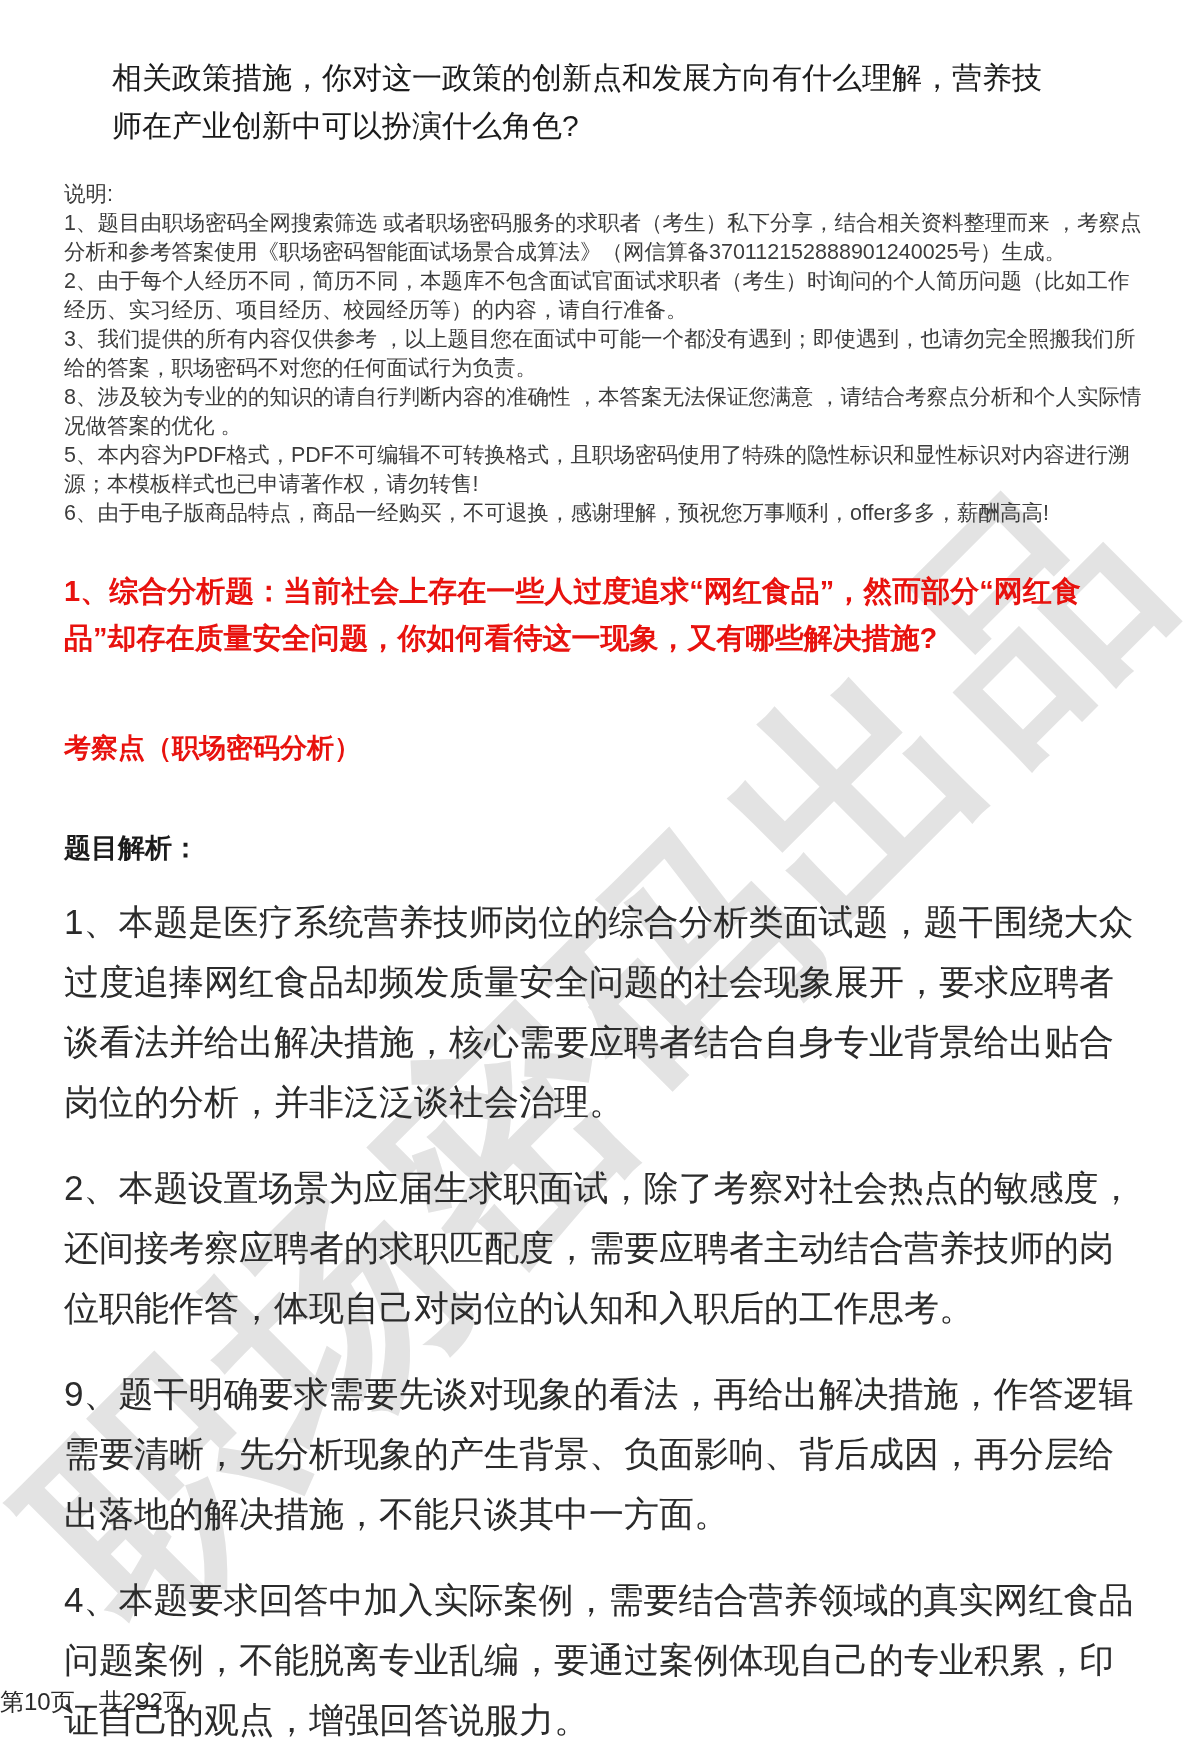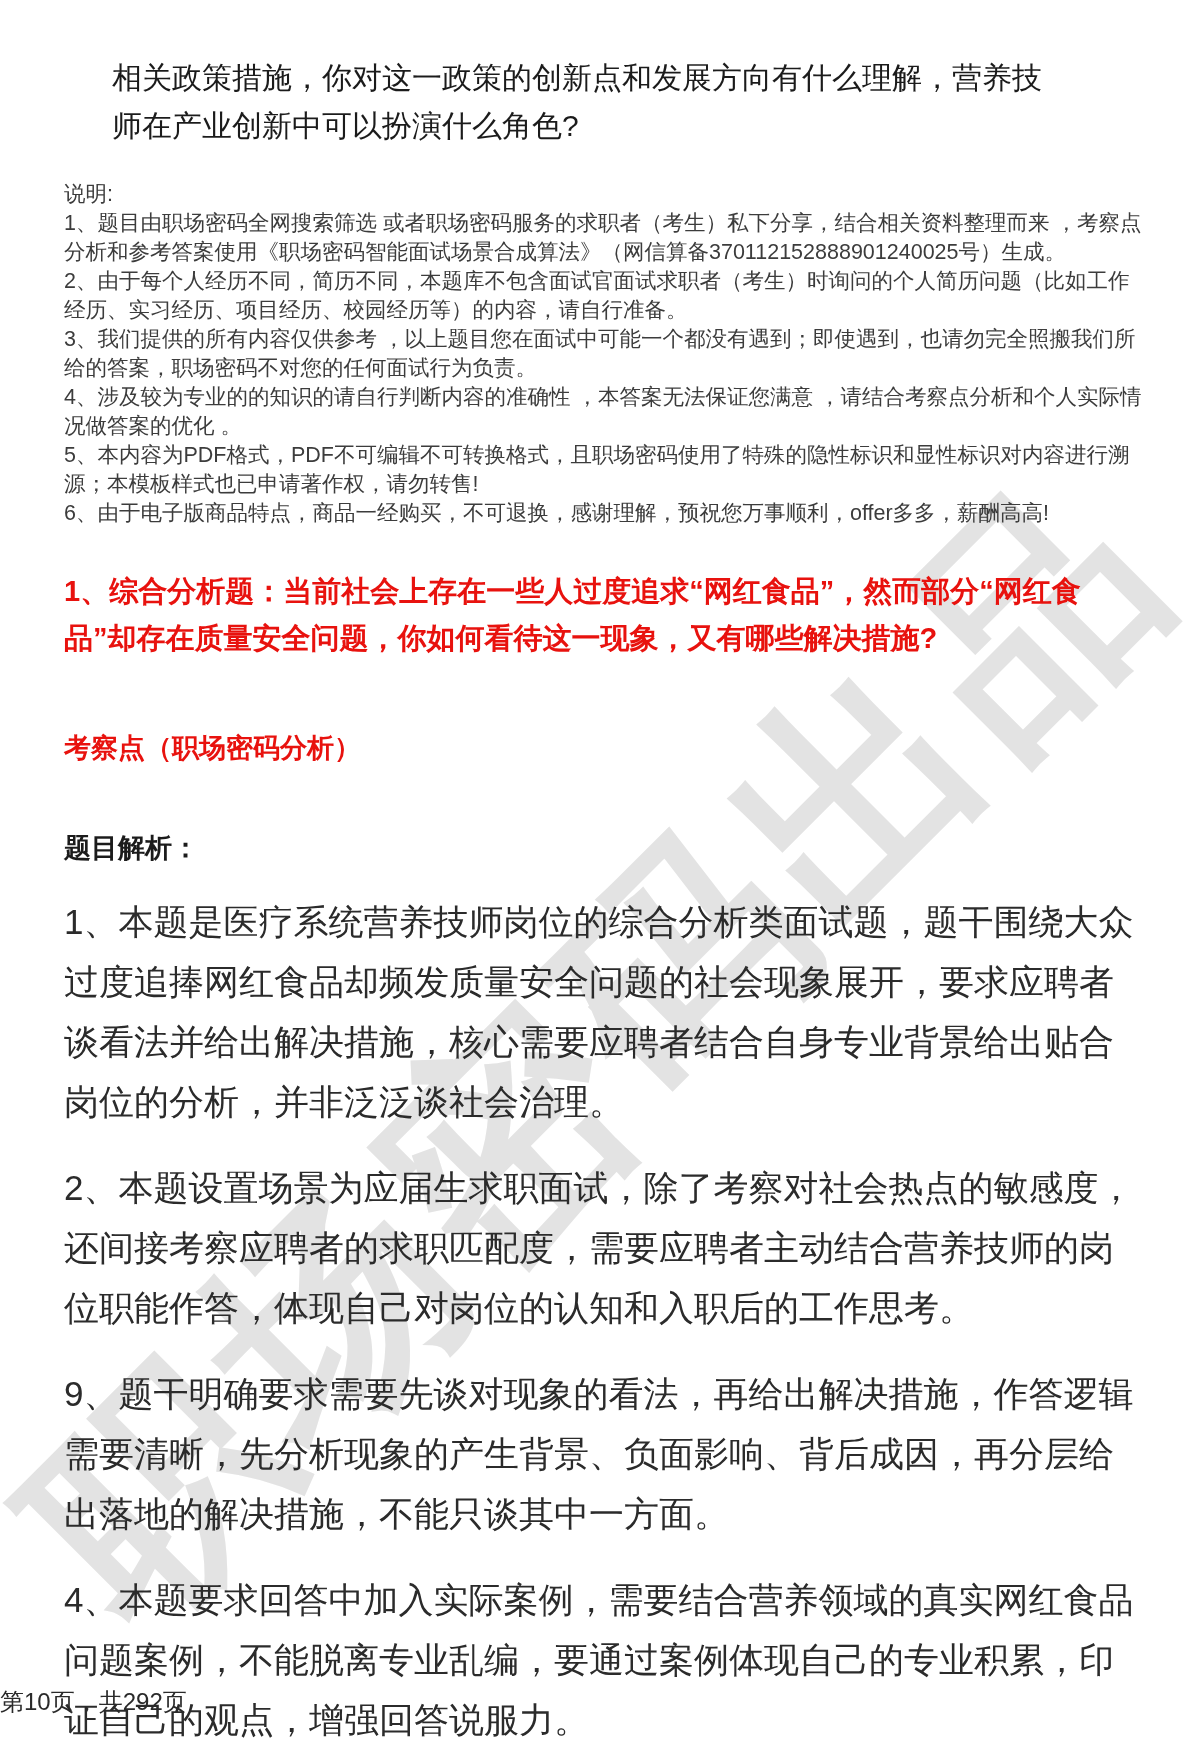--- a/index.html
+++ b/index.html
@@ -100,21 +100,21 @@
 
   <div class="content">
 
     <div class="title">相关政策措施，你对这一政策的创新点和发展方向有什么理解，营养技师在产业创新中可以扮演什么角色?</div>
 
     <div class="notes">
       <div class="note-heading">说明:</div>
       <div class="note-item">1、题目由职场密码全网搜索筛选 或者职场密码服务的求职者（考生）私下分享，结合相关资料整理而来 ，考察点分析和参考答案使用《职场密码智能面试场景合成算法》（网信算备370112152888901240025号）生成。</div>
       <div class="note-item">2、由于每个人经历不同，简历不同，本题库不包含面试官面试求职者（考生）时询问的个人简历问题（比如工作经历、实习经历、项目经历、校园经历等）的内容，请自行准备。</div>
       <div class="note-item">3、我们提供的所有内容仅供参考 ，以上题目您在面试中可能一个都没有遇到；即使遇到，也请勿完全照搬我们所给的答案，职场密码不对您的任何面试行为负责。</div>
-      <div class="note-item">4、涉及较为专业的的知识的请自行判断内容的准确性 ，本答案无法保证您满意 ，请结合考察点分析和个人实际情况做答案的优化 。</div>
+      <div class="note-item">8、涉及较为专业的的知识的请自行判断内容的准确性 ，本答案无法保证您满意 ，请结合考察点分析和个人实际情况做答案的优化 。</div>
       <div class="note-item">5、本内容为PDF格式，PDF不可编辑不可转换格式，且职场密码使用了特殊的隐性标识和显性标识对内容进行溯源；本模板样式也已申请著作权，请勿转售!</div>
       <div class="note-item">6、由于电子版商品特点，商品一经购买，不可退换，感谢理解，预祝您万事顺利，offer多多，薪酬高高!</div>
     </div>
 
     <div class="question">1、综合分析题：当前社会上存在一些人过度追求“网红食品”，然而部分“网红食品”却存在质量安全问题，你如何看待这一现象，又有哪些解决措施?</div>
 
     <div class="exam-point">考察点（职场密码分析）</div>
 
     <div class="analysis-heading">题目解析：</div>
 

